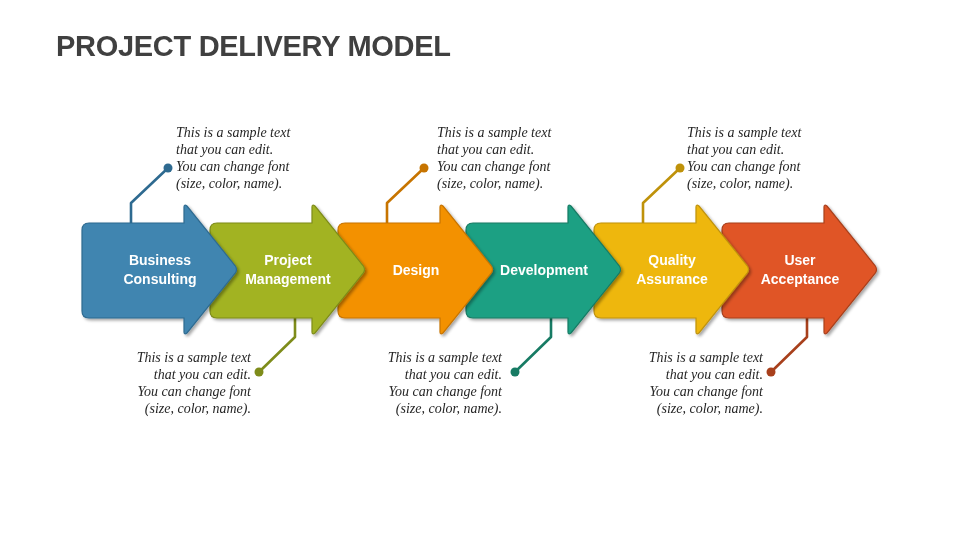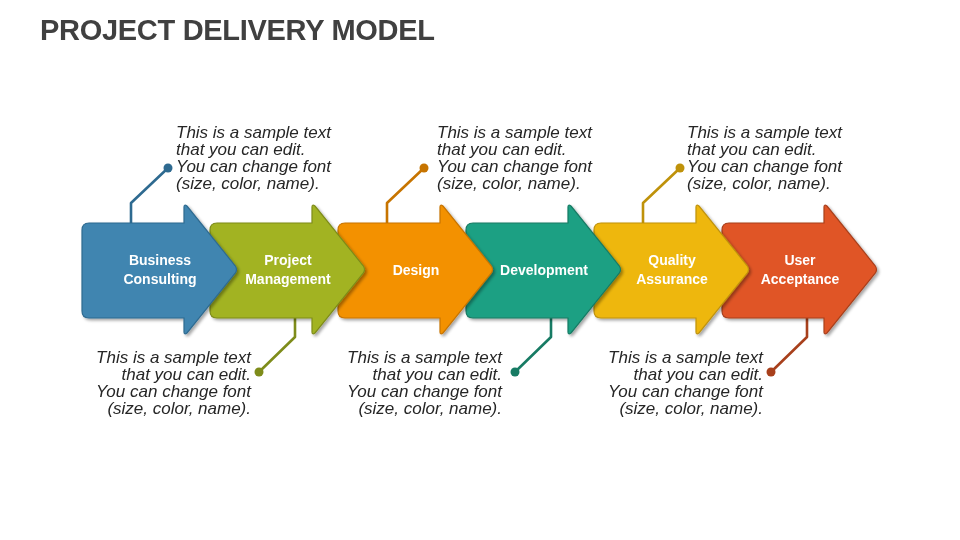--- a/index.html
+++ b/index.html
@@ -1,22 +1,22 @@
 <!DOCTYPE html>
 <html><head>
 <meta charset="utf-8">
 <style>
   html, body { margin: 0; padding: 0; background: #ffffff; }
   body { width: 960px; height: 540px; position: relative; overflow: hidden;
          font-family: "Liberation Sans", "DejaVu Sans", sans-serif; }
   .title { position: absolute; left: 40px; top: 14px; font-size: 29px; font-weight: bold;
-           color: #404040; letter-spacing: -0.3px; white-space: nowrap; margin: 0; }
+           color: #404040; letter-spacing: -0.3px; white-space: nowrap; margin: 16px; }
   #diagram { position: absolute; left: 0; top: 0; width: 960px; height: 540px; }
-  .note { position: absolute; font-family: Liberation Sans, sans-serif; font-style: italic;
-          font-size: 17px; line-height: 17px; color: #262626; white-space: nowrap; }
+  .note { position: absolute; font-family: Liberation Serif, serif; font-style: italic;
+          font-size: 14px; line-height: 17px; color: #262626; white-space: nowrap; }
   .note div { display: block; }
   .note.left { text-align: left; }
   .note.right { text-align: right; }
   .step-label { font-family: "Liberation Sans", "DejaVu Sans", sans-serif; font-weight: bold;
                 font-size: 14px; fill: #ffffff; }
 </style>
 </head>
 <body>
 
 <h1 class="title">PROJECT DELIVERY MODEL</h1>

